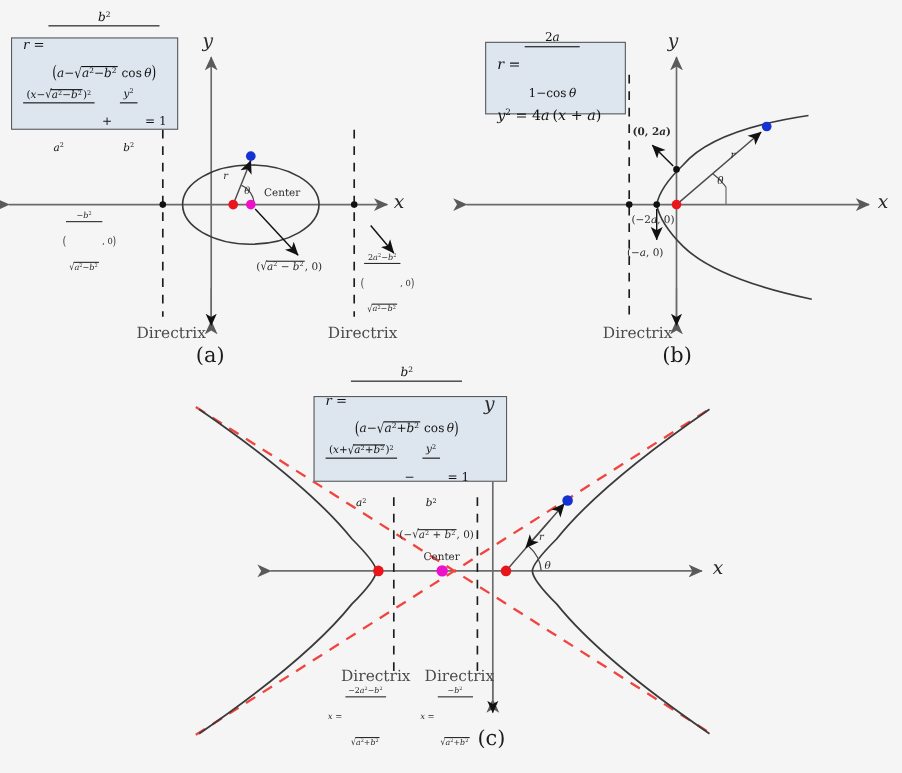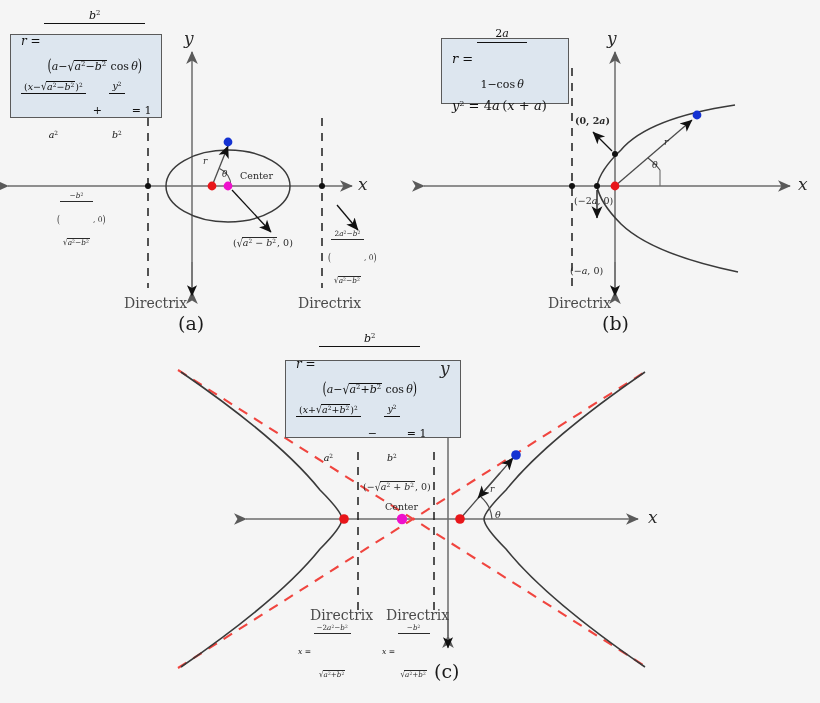--- a/index.html
+++ b/index.html
@@ -244,21 +244,21 @@
 
   <div class="flabel axis-name" style="left:607px; top:30px; font-size:17px;">y</div>
   <div class="flabel axis-name" style="left:798px; top:176px; font-size:17px;">x</div>
 
   <div class="flabel" style="left:575px; top:112px;font-weight:bold;">
     <span class="m small">(0, 2<span class="it">a</span>)</span>
   </div>
   <div class="flabel" style="left:530px; top:192px;margin-left:44px;">
     <span class="m small">(−2<span class="it">a</span>, 0)</span>
   </div>
-  <div class="flabel" style="left:570px; top:222px;margin-top:40px;">
+  <div class="flabel" style="left:570px; top:222px;">
     <span class="m small">(−<span class="it">a</span>, 0)</span>
   </div>
 
   <div class="flabel" style="left:664px; top:138px; font-size:9px; font-style:italic;">r</div>
   <div class="flabel" style="left:652px; top:160px; font-size:9.5px; font-style:italic;">θ</div>
 
   <div class="flabel dirlab" style="left:548px; top:296px;">Directrix</div>
 
   <div class="caption" style="left:602px; top:312px;">(b)</div>
 

